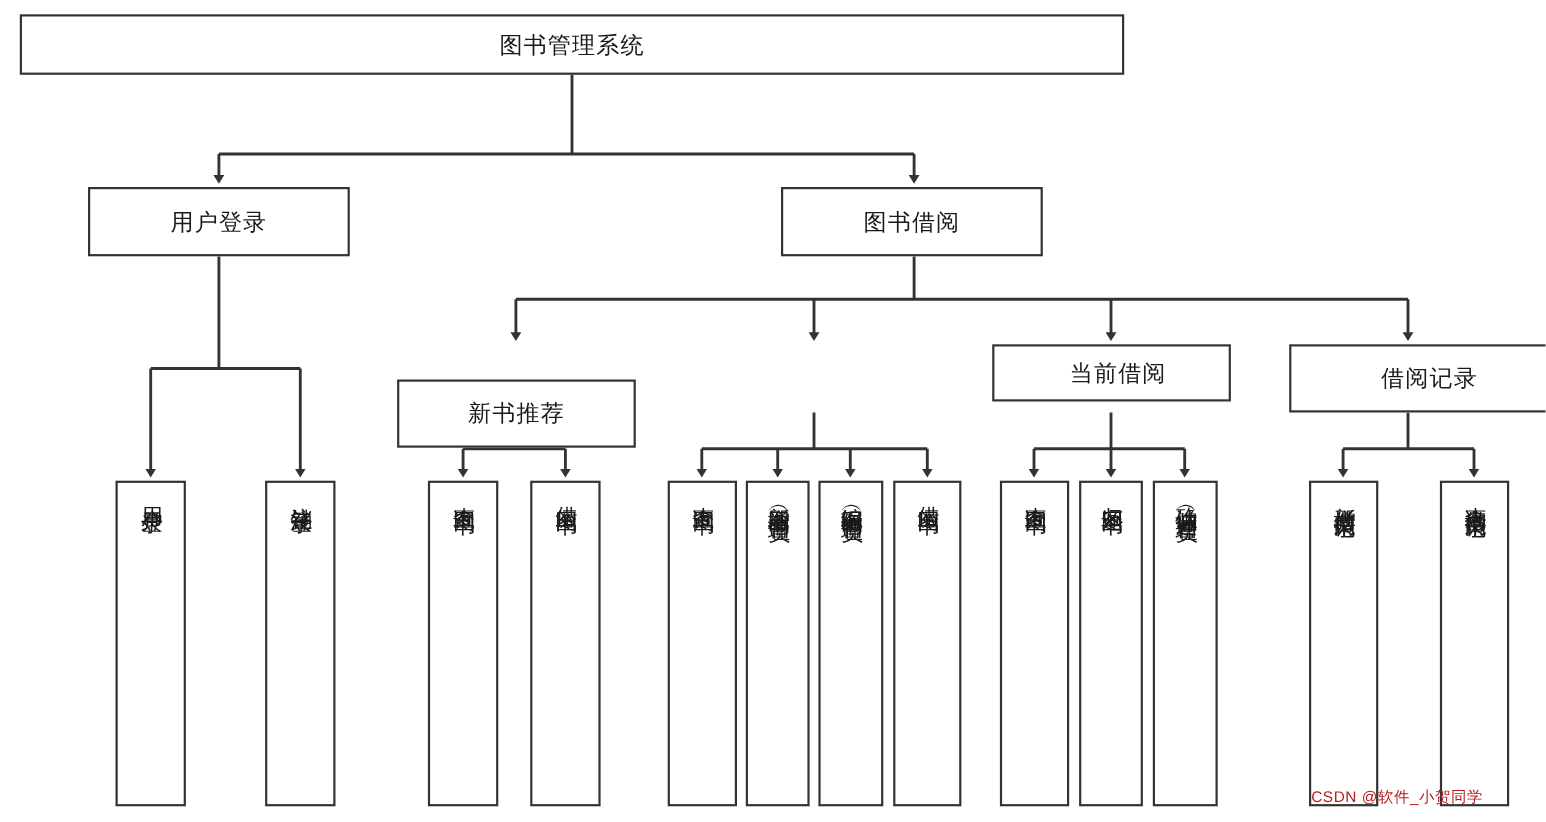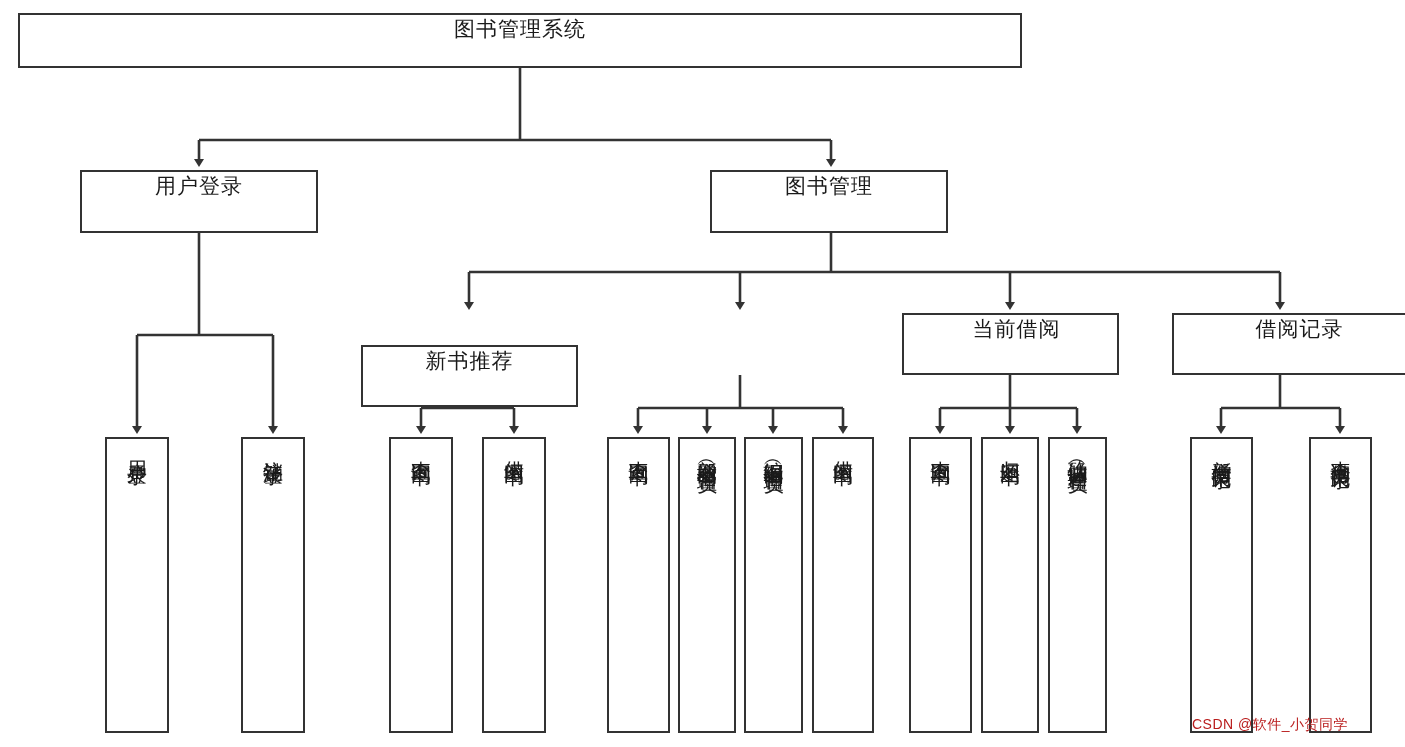--- a/index.html
+++ b/index.html
@@ -25,21 +25,21 @@
     top: 0;
     width: 1405px;
     height: 747px;
   }
   .node-box {
     position: absolute;
     box-sizing: border-box;
     background: #ffffff;
     border: 2px solid #333333;
     display: flex;
-    align-items: flex-start;
+    align-items: center;
     justify-content: center;
   }
   .node-box.horiz {
     font-size: 21px;
     color: #1a1a1a;
     letter-spacing: 1px;
   }
   .node-box.vert {
     padding-top: 6px;
     padding-bottom: 6px;
@@ -120,27 +120,27 @@
   </svg>
 
   <div class="node-box horiz" id="node-root" style="left: 18px; top: 13px; width: 1004px; height: 55px;">
     <span>图书管理系统</span>
   </div>
 
   <div class="node-box horiz" id="node-l2-0" style="left: 80px; top: 170px; width: 238px; height: 63px;">
     <span>用户登录</span>
   </div>
   <div class="node-box horiz" id="node-l2-1" style="left: 710px; top: 170px; width: 238px; height: 63px;">
-    <span>图书管理</span>
+    <span>图书借阅</span>
   </div>
 
   <div class="node-box horiz" id="node-l3-0" style="left: 361px; top: 313px; width: 217px; height: 62px; margin-top: 32px;">
     <span>新书推荐</span>
   </div>
-  <div class="node-box horiz" id="node-l3-2" style="left: 902px; top: 313px; width: 217px; height: 62px; padding-left: 12px;">
+  <div class="node-box horiz" id="node-l3-2" style="left: 902px; top: 313px; width: 217px; height: 52px; padding-left: 12px;">
     <span>当前借阅</span>
   </div>
   <div class="node-box horiz" id="node-l3-3" style="left: 1172px; top: 313px; width: 255px; height: 62px;">
     <span>借阅记录</span>
   </div>
 
   <div class="node-box vert" id="node-leaf-0" style="left: 105px; top: 437px; width: 64px; height: 296px;">
     <span class="vert-label">用户登录</span>
   </div>
   <div class="node-box vert" id="node-leaf-1" style="left: 241px; top: 437px; width: 64px; height: 296px;">

